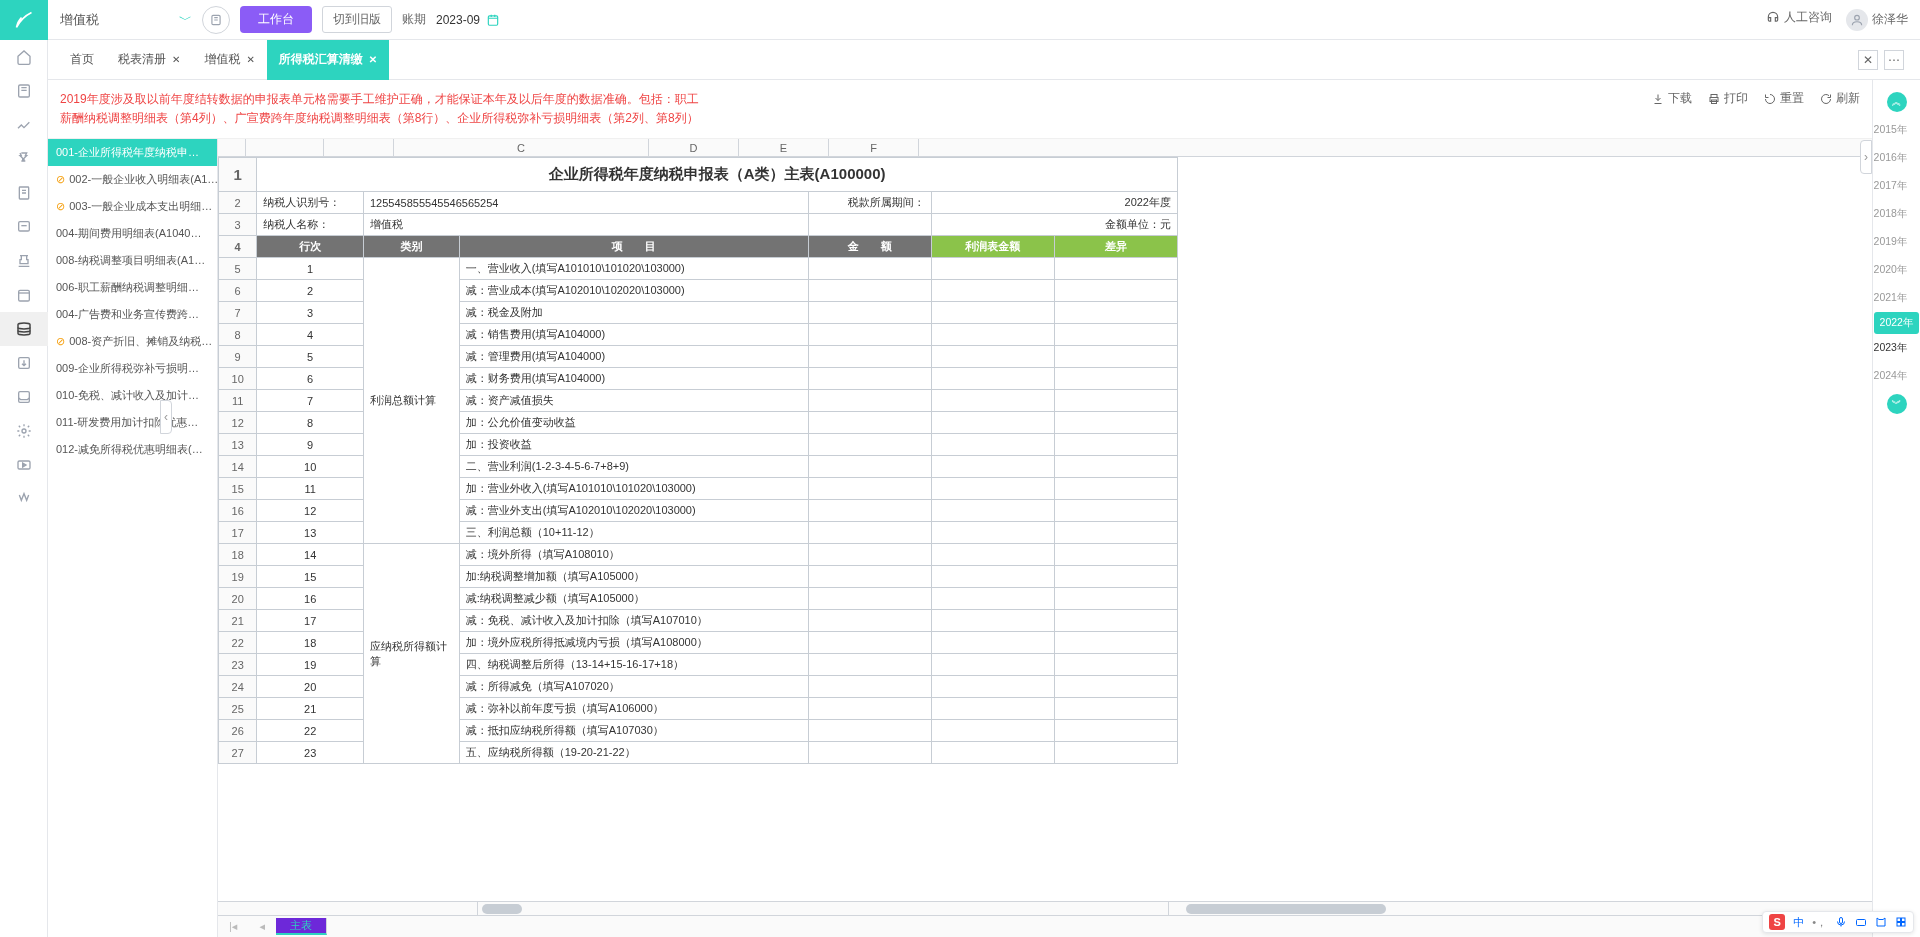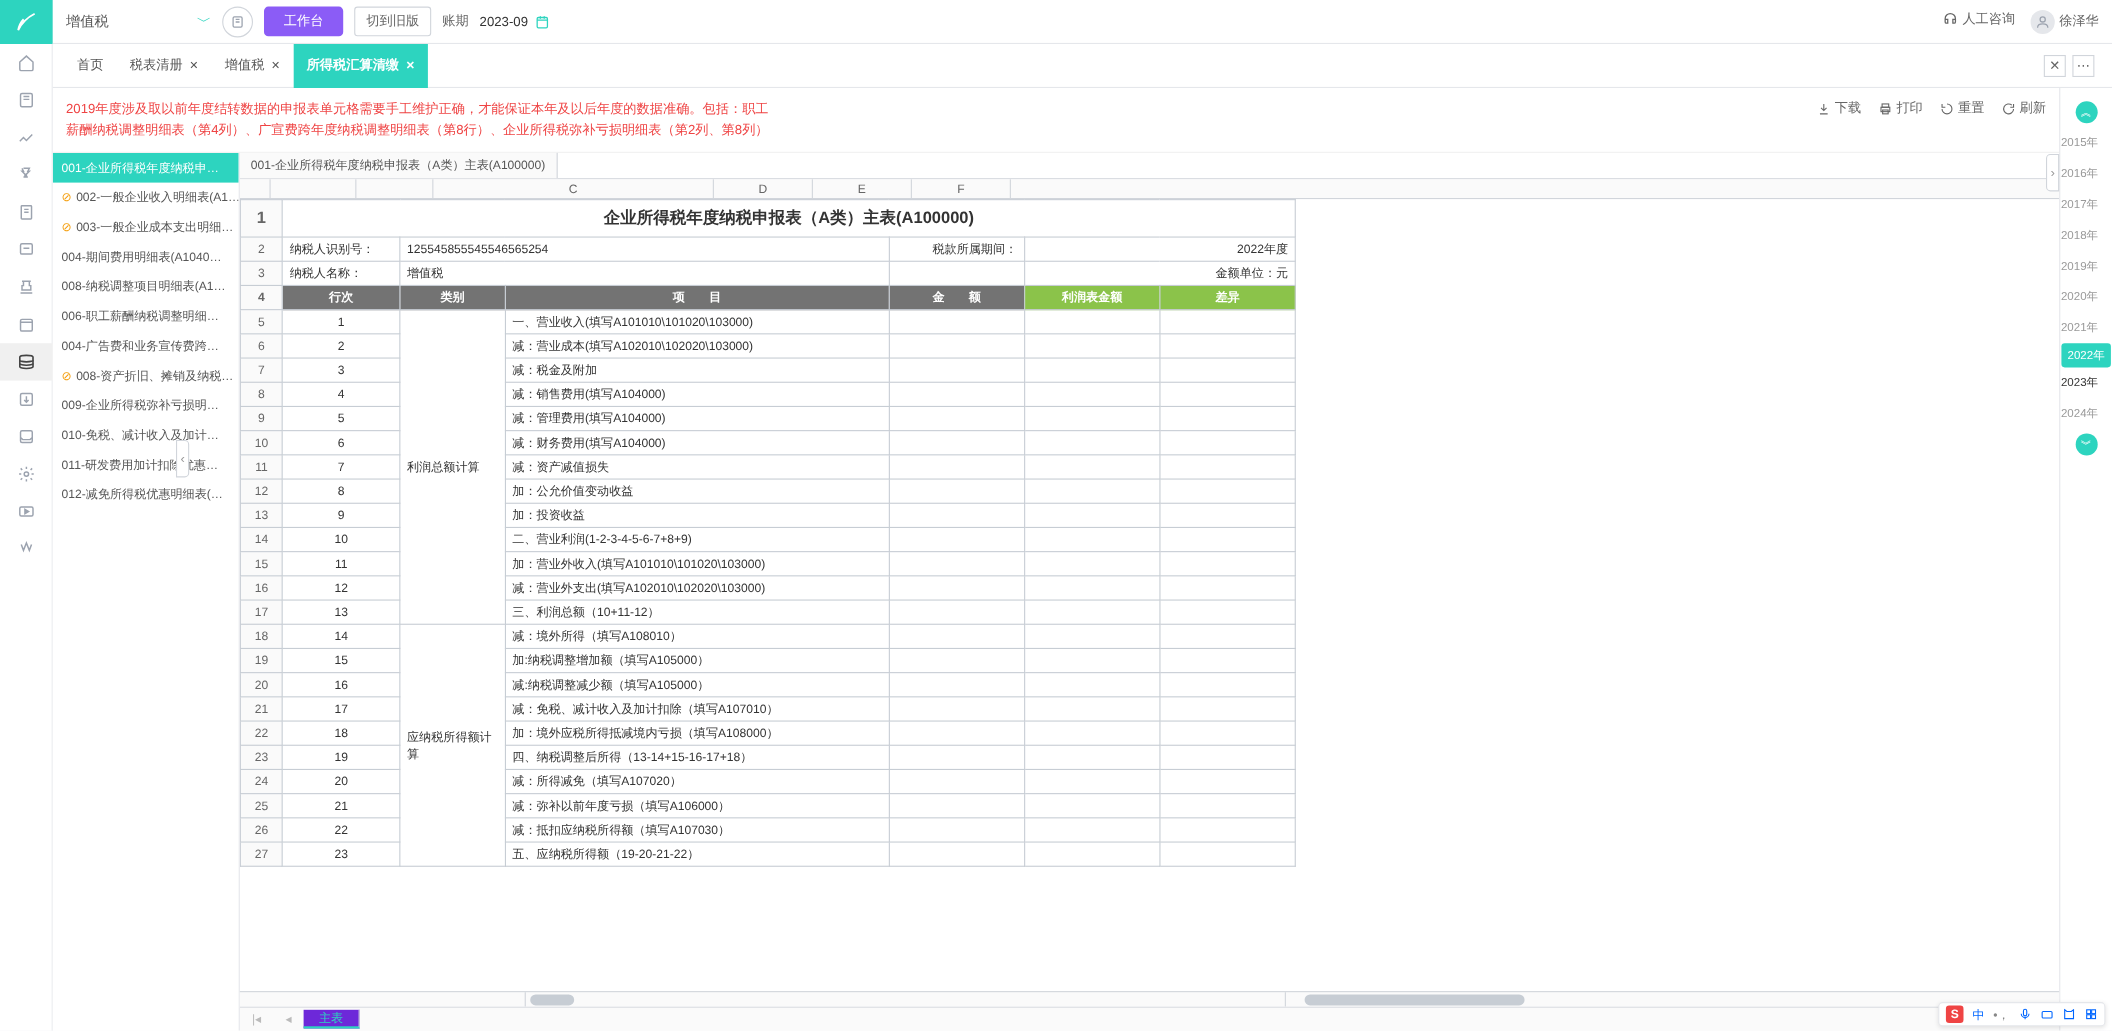--- a/index.html
+++ b/index.html
@@ -295,23 +295,20 @@
               <div class="item">
                 <span>011-研发费用加计扣除优惠…</span>
               </div>
               <div class="item">
                 <span>012-减免所得税优惠明细表(…</span>
               </div>
             </div>
           <div class="collapse-handle">‹</div>
 
           <div class="sheet-wrap">
-            <div class="sheet-tabs">
-              <div class="sheet-tab">001-企业所得税年度纳税申报表（A类）主表(A100000)</div>
-            </div>
             <div class="col-heads">
               <div style="width:28px"></div>
                 <div style="width:78px"></div>
                 <div style="width:70px"></div>
               <div style="width:255px">C</div>
               <div style="width:90px">D</div>
               <div style="width:90px">E</div>
               <div style="width:90px">F</div>
             </div>
             <div class="grid-scroll">

